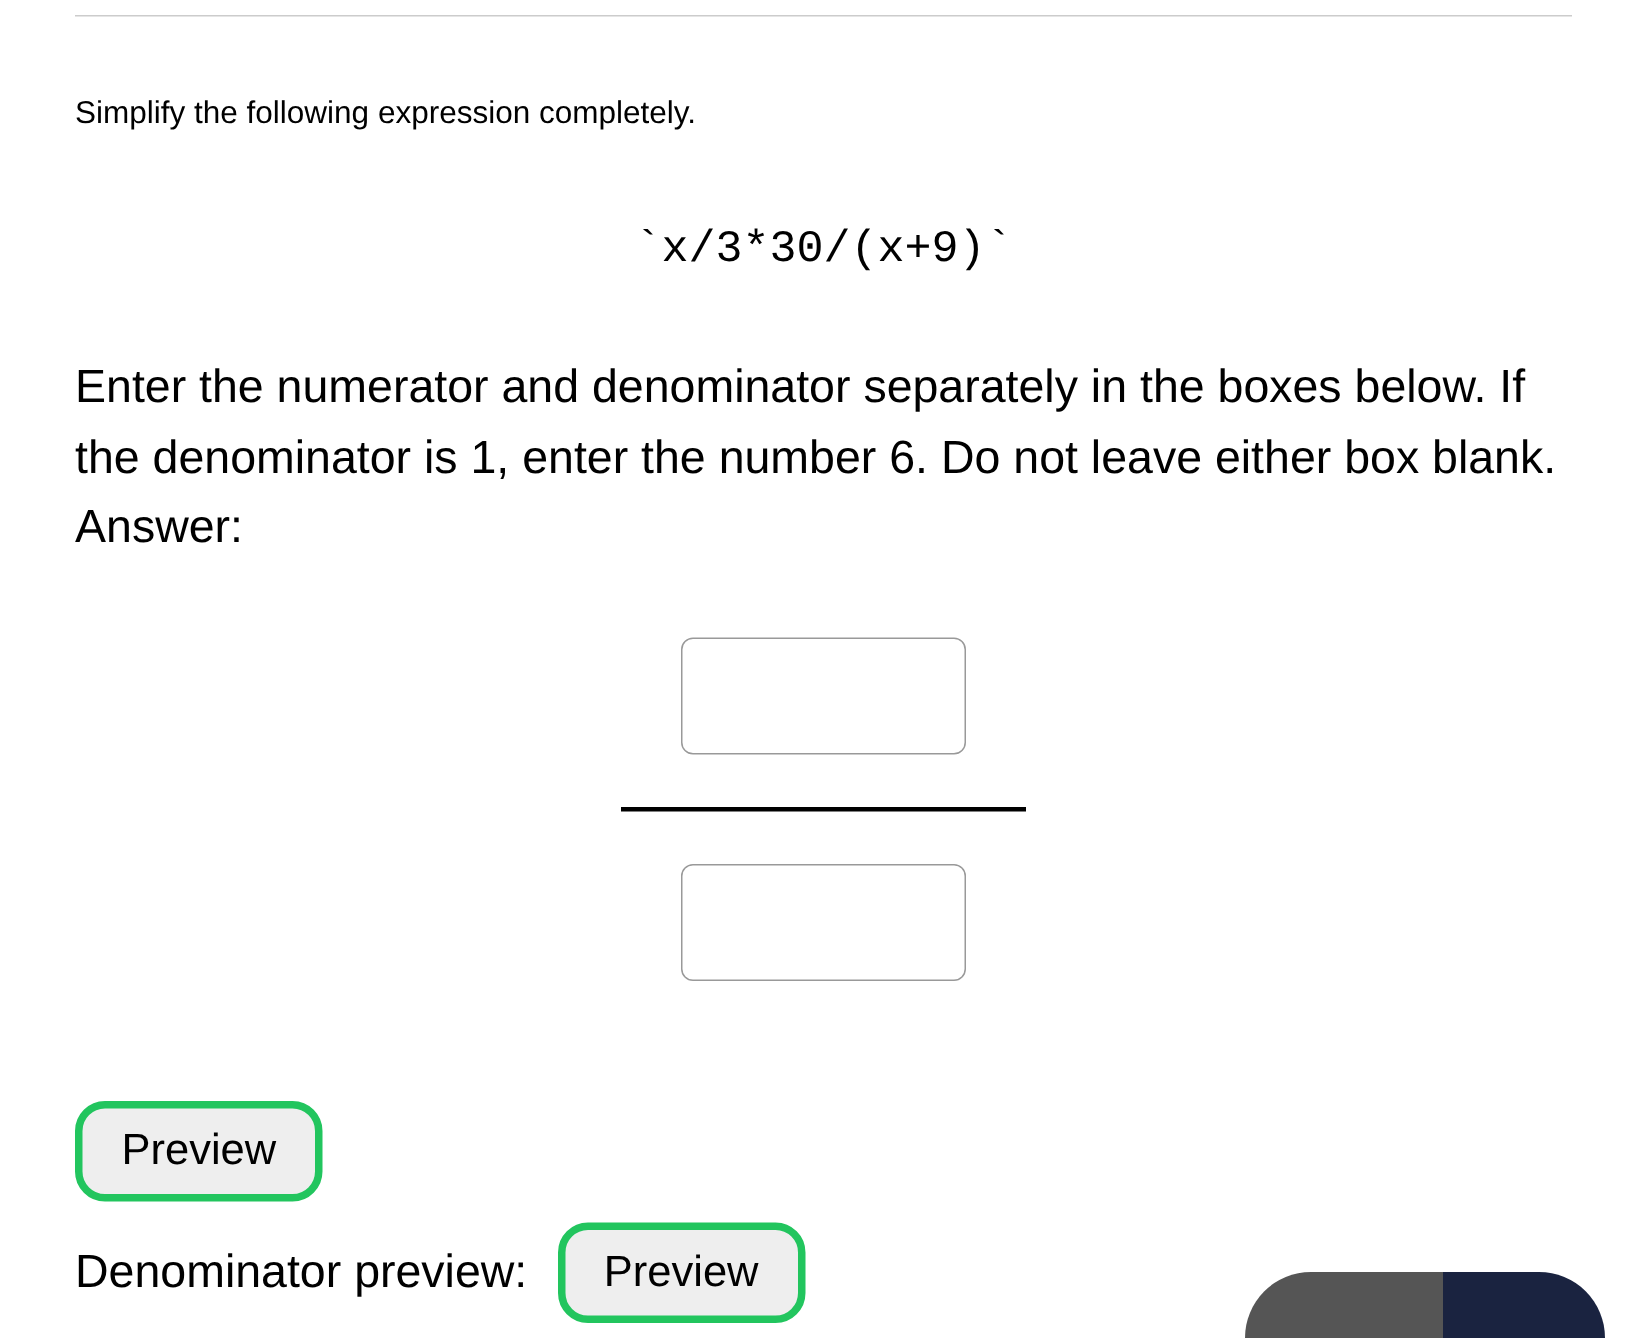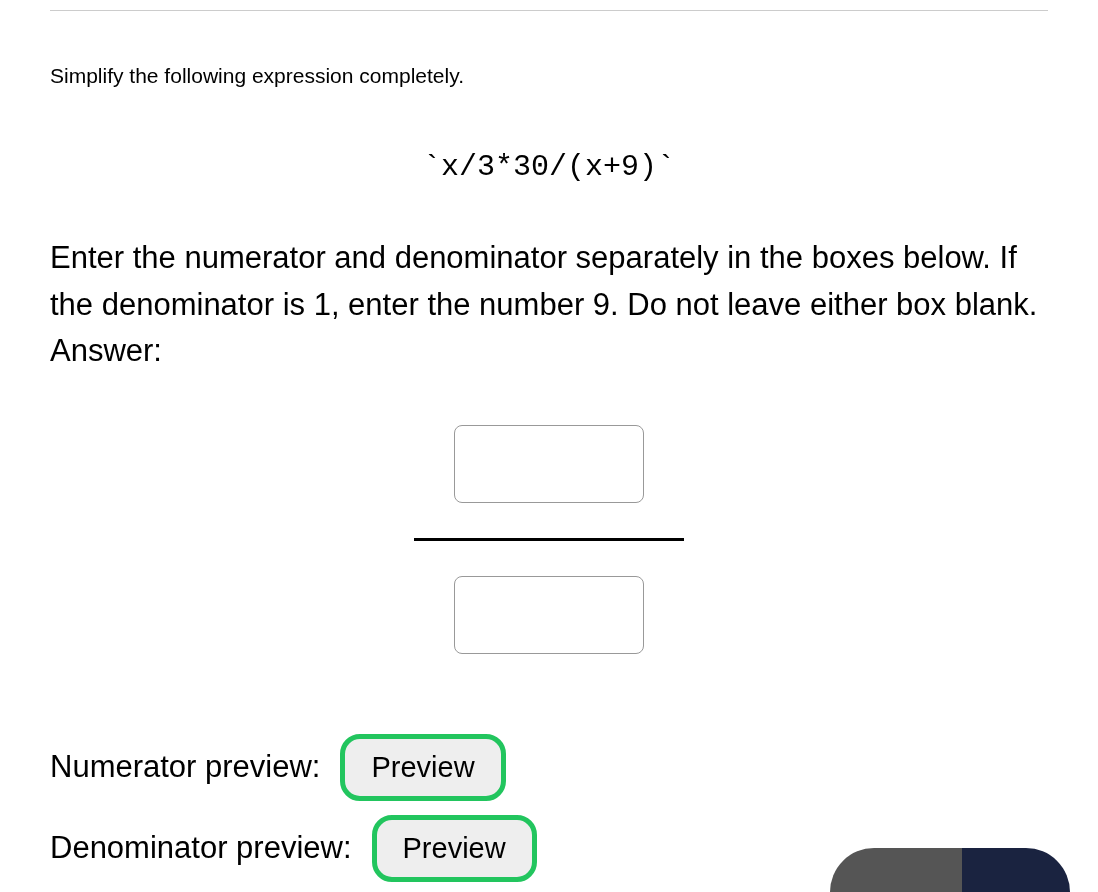--- a/index.html
+++ b/index.html
@@ -91,30 +91,29 @@
   </style>
 </head>
 <body>
 
 <div class="top-divider"></div>
 
 <p class="instruction-text">Simplify the following expression completely.</p>
 
 <p class="expression-row">`x/3*30/(x+9)`</p>
 
-<p class="sub-instruction">Enter the numerator and denominator separately in the boxes below. If the denominator is 1, enter the number 9. Do not leave either box blank. Answer:</p>
+<p class="sub-instruction">Enter the numerator and denominator separately in the boxes below. If the denominator is 1, enter the number 6. Do not leave either box blank. Answer:</p>
 
 <div class="fraction-container">
   <input type="text" class="input-box" value="" style="">
   <div class="fraction-line"></div>
   <input type="text" class="input-box" value="" style="">
 </div>
 
 <div class="preview-row">
-  <span class="preview-label">Numerator preview:</span>
   <button class="preview-button">Preview</button>
 </div>
 
 <div class="preview-row">
   <span class="preview-label">Denominator preview:</span>
   <button class="preview-button">Preview</button>
 </div>
 
 <div class="bottom-shape"></div>
 

